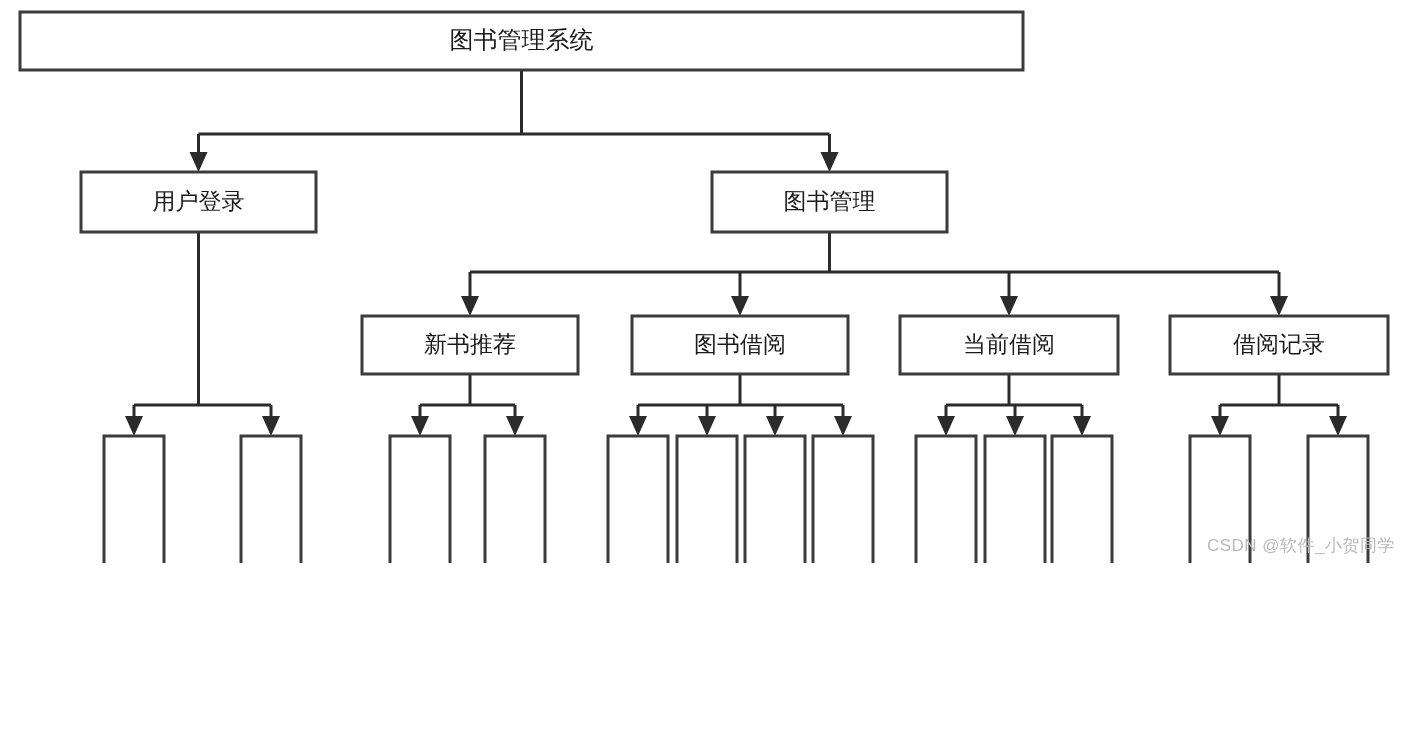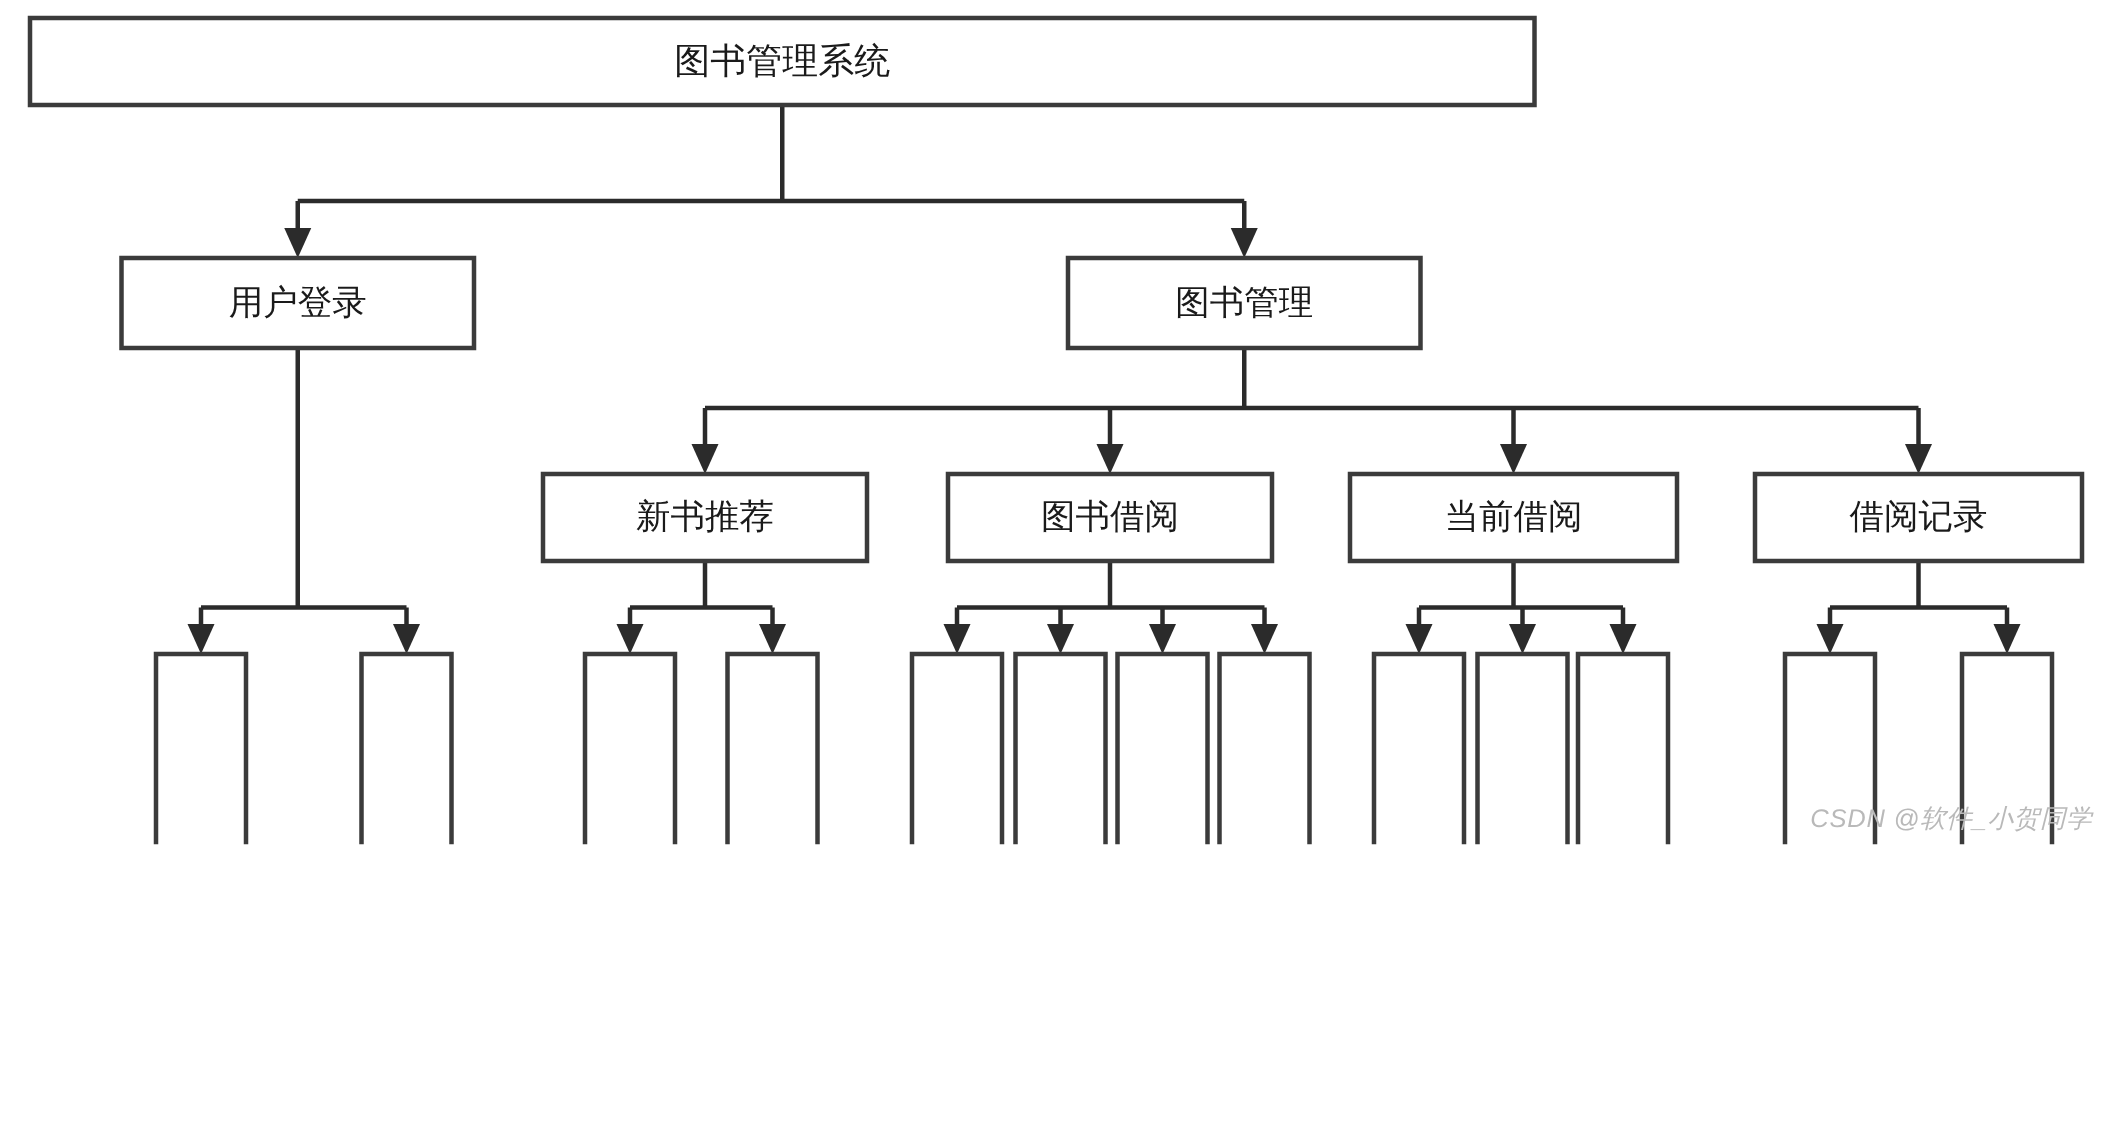--- a/index.html
+++ b/index.html
@@ -71,21 +71,20 @@
   }
   #watermark {
     position: absolute;
     right: 10px;
     bottom: 6px;
     font-family: "Liberation Sans", "DejaVu Sans", sans-serif;
     font-size: 17px;
     color: #b9b9b9;
     letter-spacing: 0.5px;
     white-space: nowrap;
-    font-style: italic;
   }
 </style>
 </head>
 <body>
 
 <div id="diagram-root">
 
   <svg class="diagram-canvas" viewBox="0 0 1405 747">
     <g id="connectors-layer">
         <line x1="521.5" y1="70" x2="521.5" y2="134" class="connector"></line>

